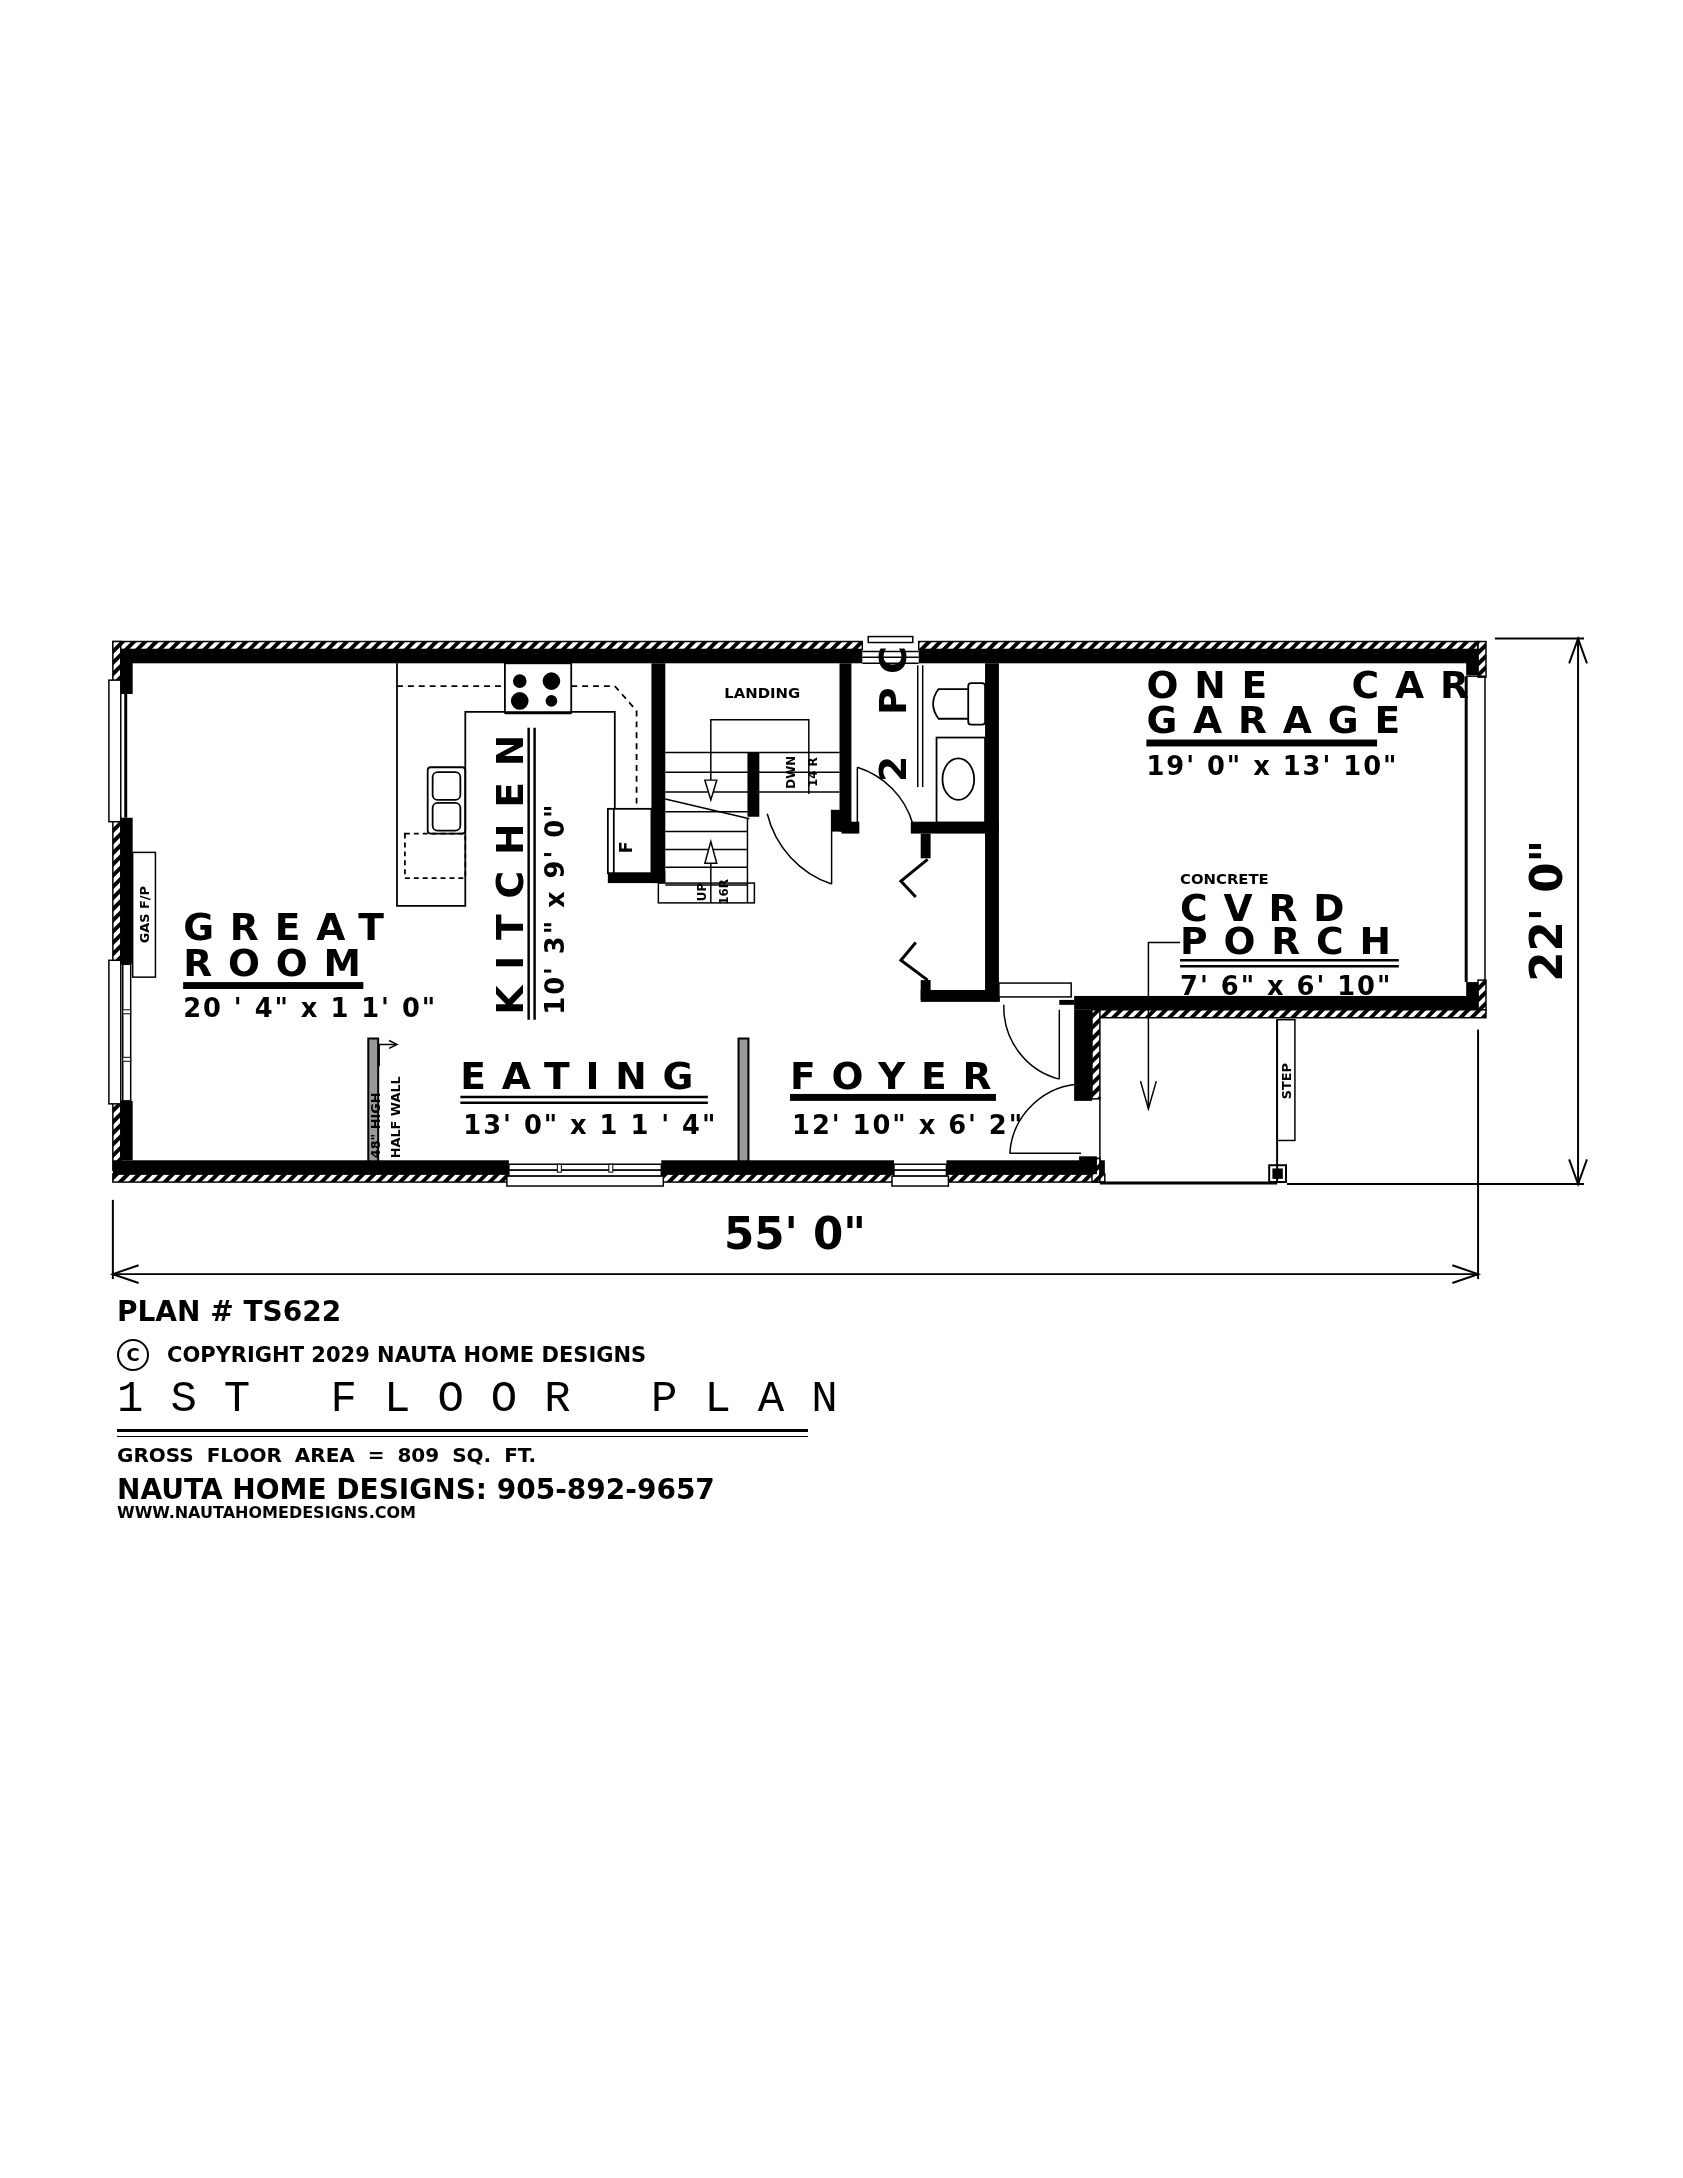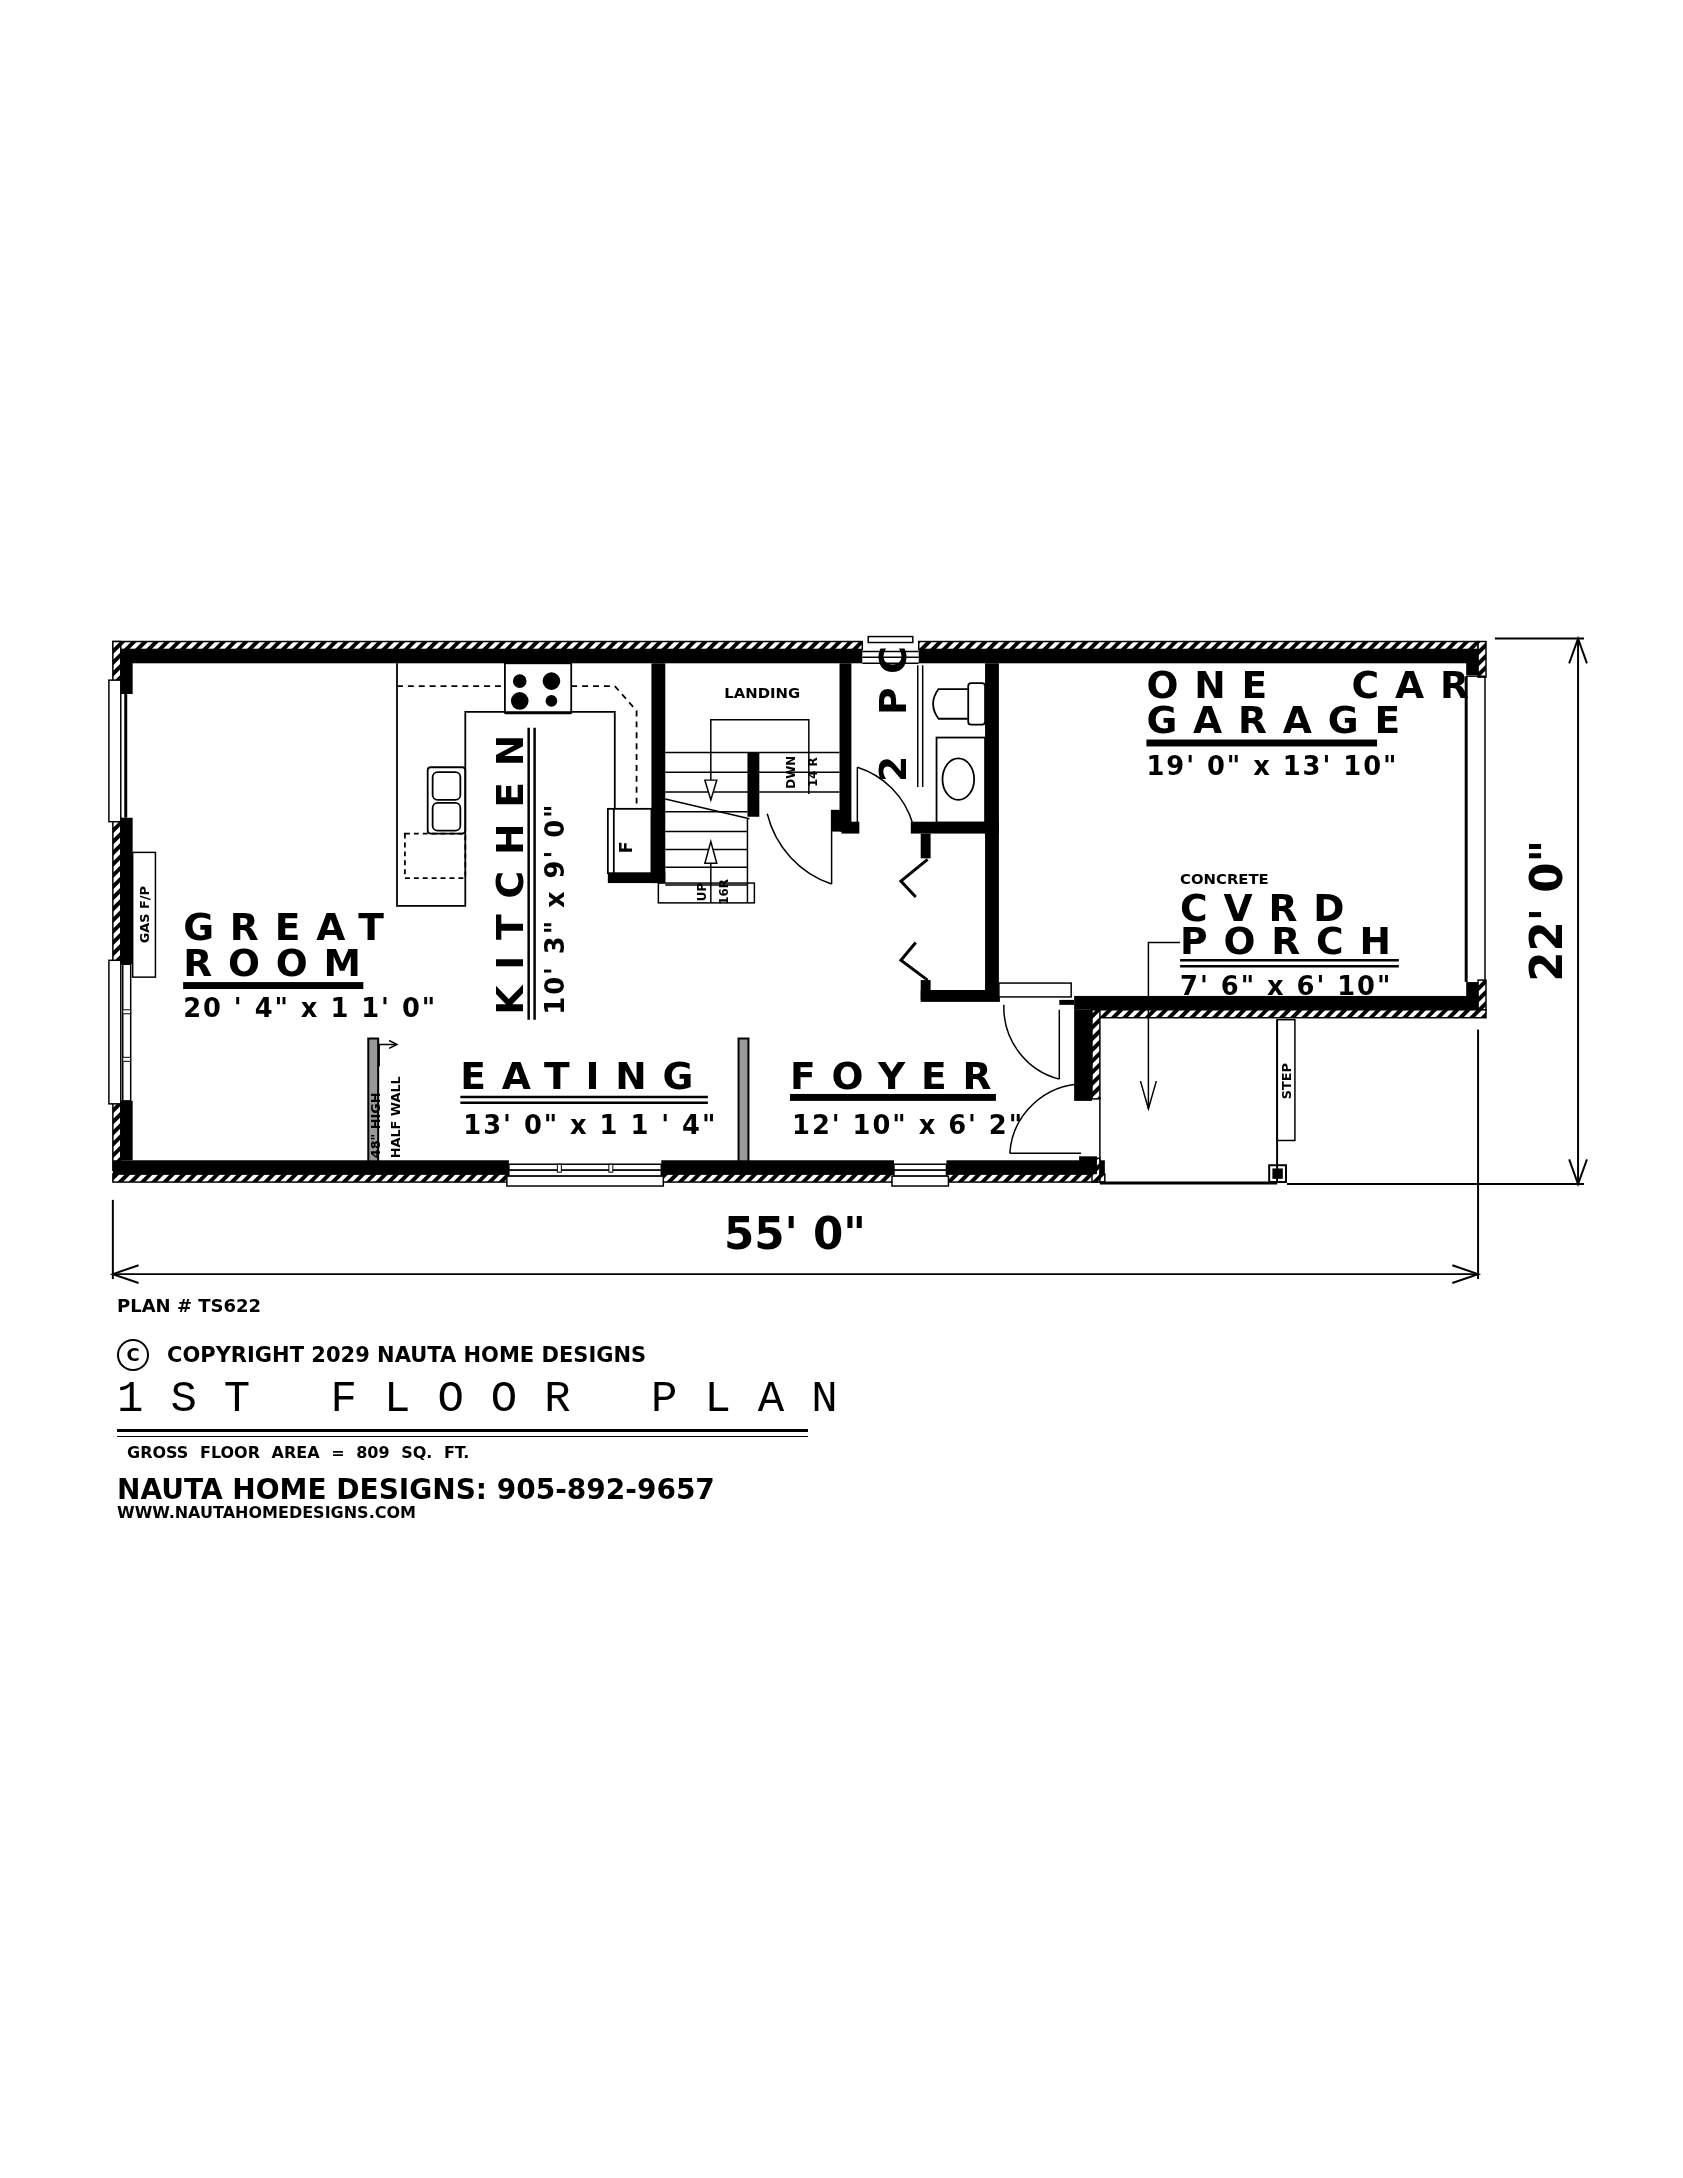--- a/index.html
+++ b/index.html
@@ -4,26 +4,26 @@
   <style>
     html, body { margin: 0; padding: 0; background: #ffffff; }
     body { width: 1683px; height: 2178px; position: relative; overflow: hidden; font-family: "Liberation Sans", "DejaVu Sans", sans-serif; }
     #plan { position: absolute; left: 0; top: 0; width: 1683px; height: 2178px; }
     .lbl { font-family: "DejaVu Sans", "Liberation Sans", sans-serif; fill: #000; font-weight: bold; }
     .room { font-size: 38px; letter-spacing: 16px; font-weight: bold; }
     .dim { font-size: 26px; font-weight: bold; letter-spacing: 2px; }
     .small { font-size: 15px; font-weight: bold; }
     .tiny { font-size: 12px; font-weight: bold; }
     .info { position: absolute; left: 117px; color: #000; font-family: "DejaVu Sans", "Liberation Sans", sans-serif; font-weight: bold; }
-    .info-plan { top: 1295px; font-size: 18px; text-align: center; }
+    .info-plan { top: 1295px; font-size: 28px; text-align: center; }
     .info-copy { top: 1339px; font-size: 21px; display: flex; align-items: center; }
     .copy-c { display: inline-block; width: 28px; height: 28px; border: 2px solid #000; border-radius: 50%; text-align: center; line-height: 28px; font-size: 18px; margin-right: 18px; margin-left: 0; }
     .info-title { top: 1374px; font-size: 44px; letter-spacing: 27px; font-family: Liberation Mono, monospace; font-weight: normal; }
     .title-rule { position: absolute; left: 117px; top: 1429px; width: 691px; height: 4px; border-top: 3px solid #000; border-bottom: 1.5px solid #000; }
-    .info-area { top: 1443px; left: 127px; font-size: 16px; word-spacing: 6px; }
+    .info-area { top: 1443px; left: 117px; font-size: 20px; word-spacing: 6px; }
     .info-phone { top: 1473px; font-size: 28px; }
     .info-web { top: 1503px; font-size: 16px; }
   </style>
 </head>
 <body>
 
 <svg id="plan" viewBox="0 0 1700 2200" xmlns="http://www.w3.org/2000/svg">
   <defs>
     <pattern id="hatch" width="8" height="8" patternUnits="userSpaceOnUse" patternTransform="rotate(45)">
       <rect width="8" height="8" fill="#fff"></rect>

